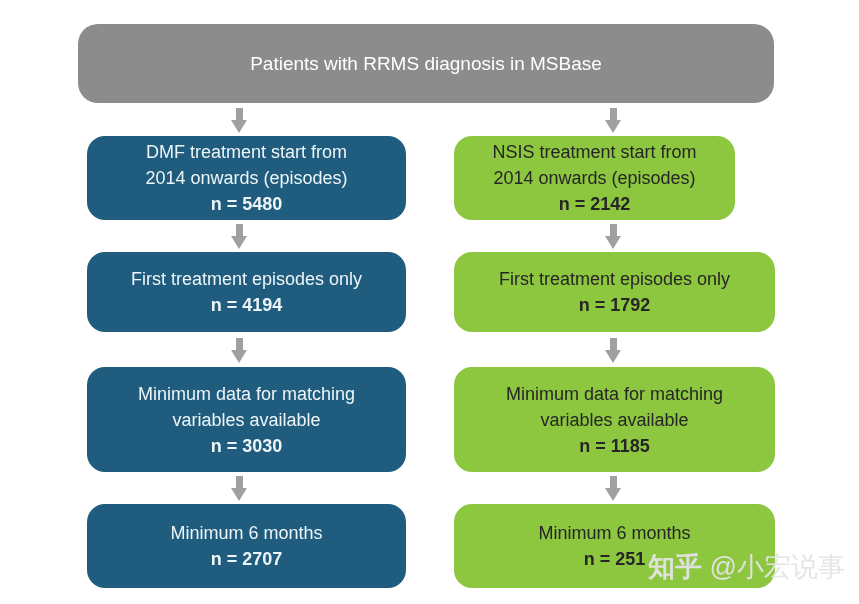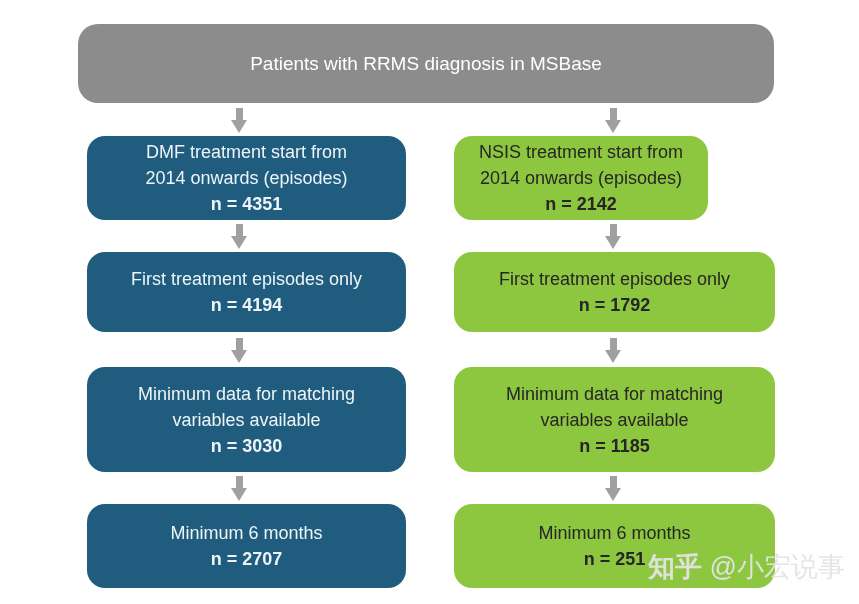--- a/index.html
+++ b/index.html
@@ -79,24 +79,24 @@
   <div class="head"></div>
 </div>
 <div class="arrow" style="left:605px; top:108px;">
   <div class="stem"></div>
   <div class="head"></div>
 </div>
 
 <div class="box dmf-box" style="left:79px; top:136px; width:319px; height:84px;">
   <div class="line">DMF treatment start from</div>
   <div class="line">2014 onwards (episodes)</div>
-  <div class="line count">n = 4351</div>
+  <div class="line count">n = 5480</div>
 </div>
 
-<div class="box nsis-box" style="left:454px; top:136px; width:254px; height:84px;">
+<div class="box nsis-box" style="left:454px; top:136px; width:281px; height:84px;">
   <div class="line">NSIS treatment start from</div>
   <div class="line">2014 onwards (episodes)</div>
   <div class="line count">n = 2142</div>
 </div>
 
 <div class="arrow" style="left:231px; top:224px;">
   <div class="stem"></div>
   <div class="head"></div>
 </div>
 <div class="arrow" style="left:605px; top:224px;">

